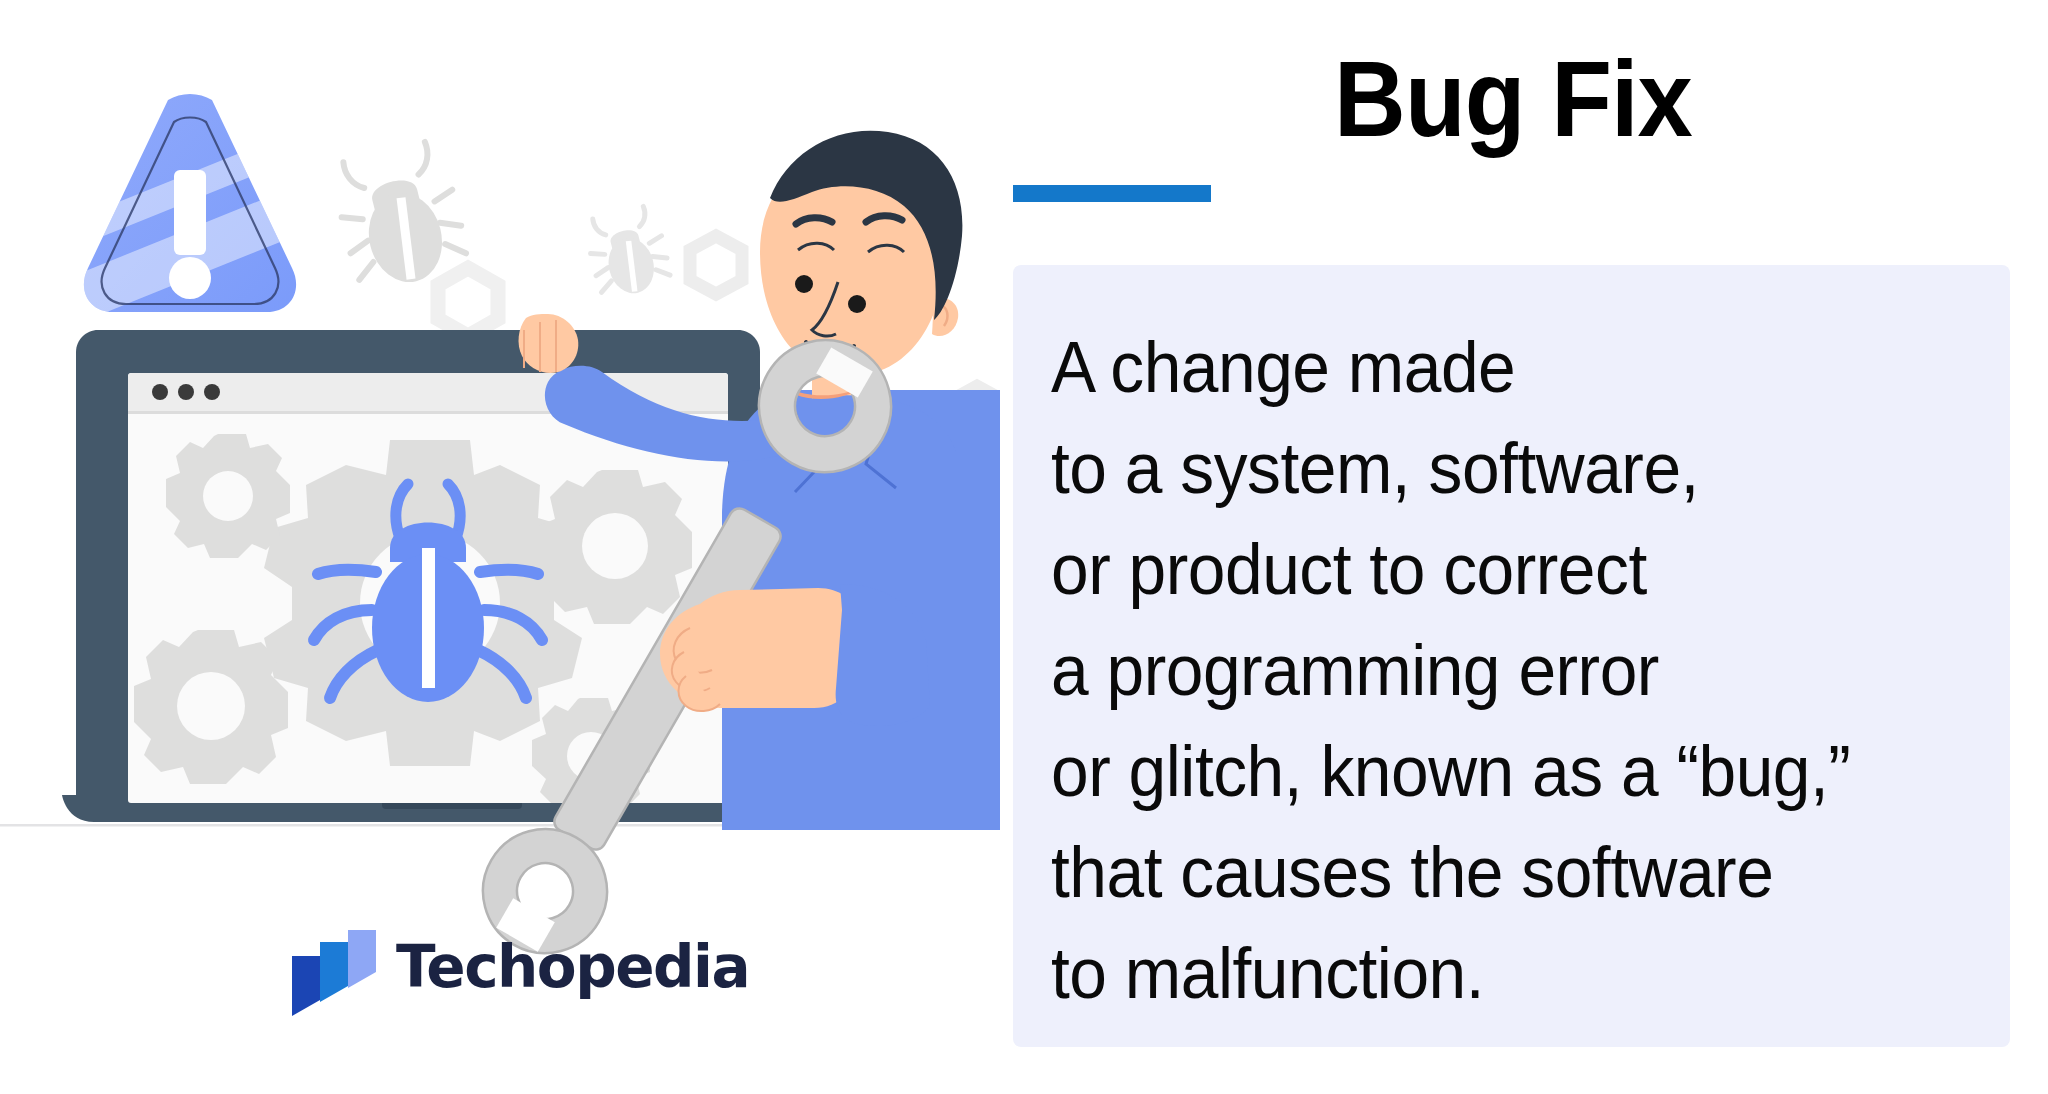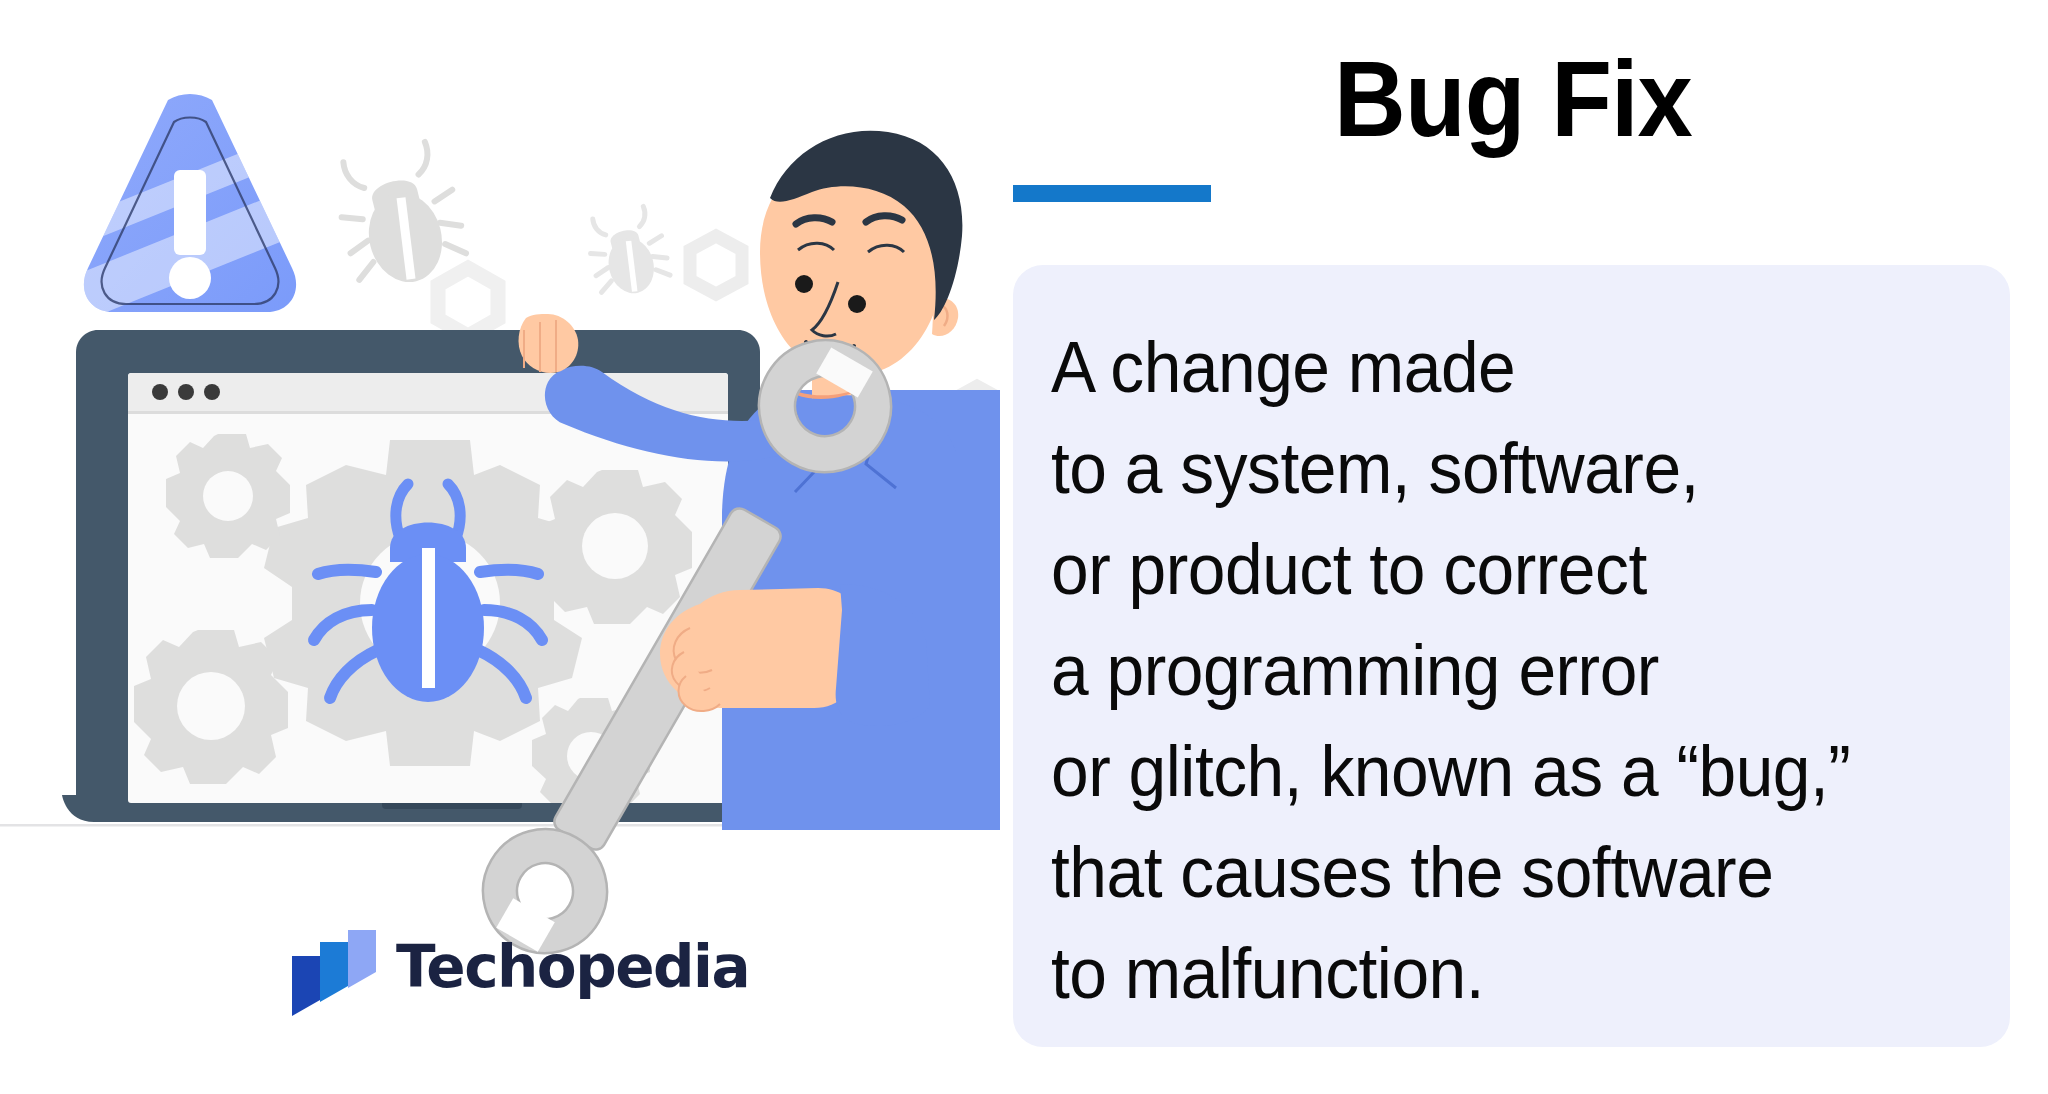--- a/index.html
+++ b/index.html
@@ -68,21 +68,21 @@
     background: #1478ca;
   }
 
   #definition-card {
     position: absolute;
     left: 0px;
     top: 265px;
     width: 997px;
     height: 782px;
     background: #eef0fc;
-    border-radius: 30px;
+    border-radius: 8px;
     box-sizing: border-box;
     padding: 52px 38px 0 38px;
   }
 
   #definition-text {
     font-family: "Liberation Sans Narrow", "Liberation Sans", sans-serif;
     font-size: 72px;
     line-height: 101px;
     color: #0a0a0a;
     letter-spacing: -0.5px;

